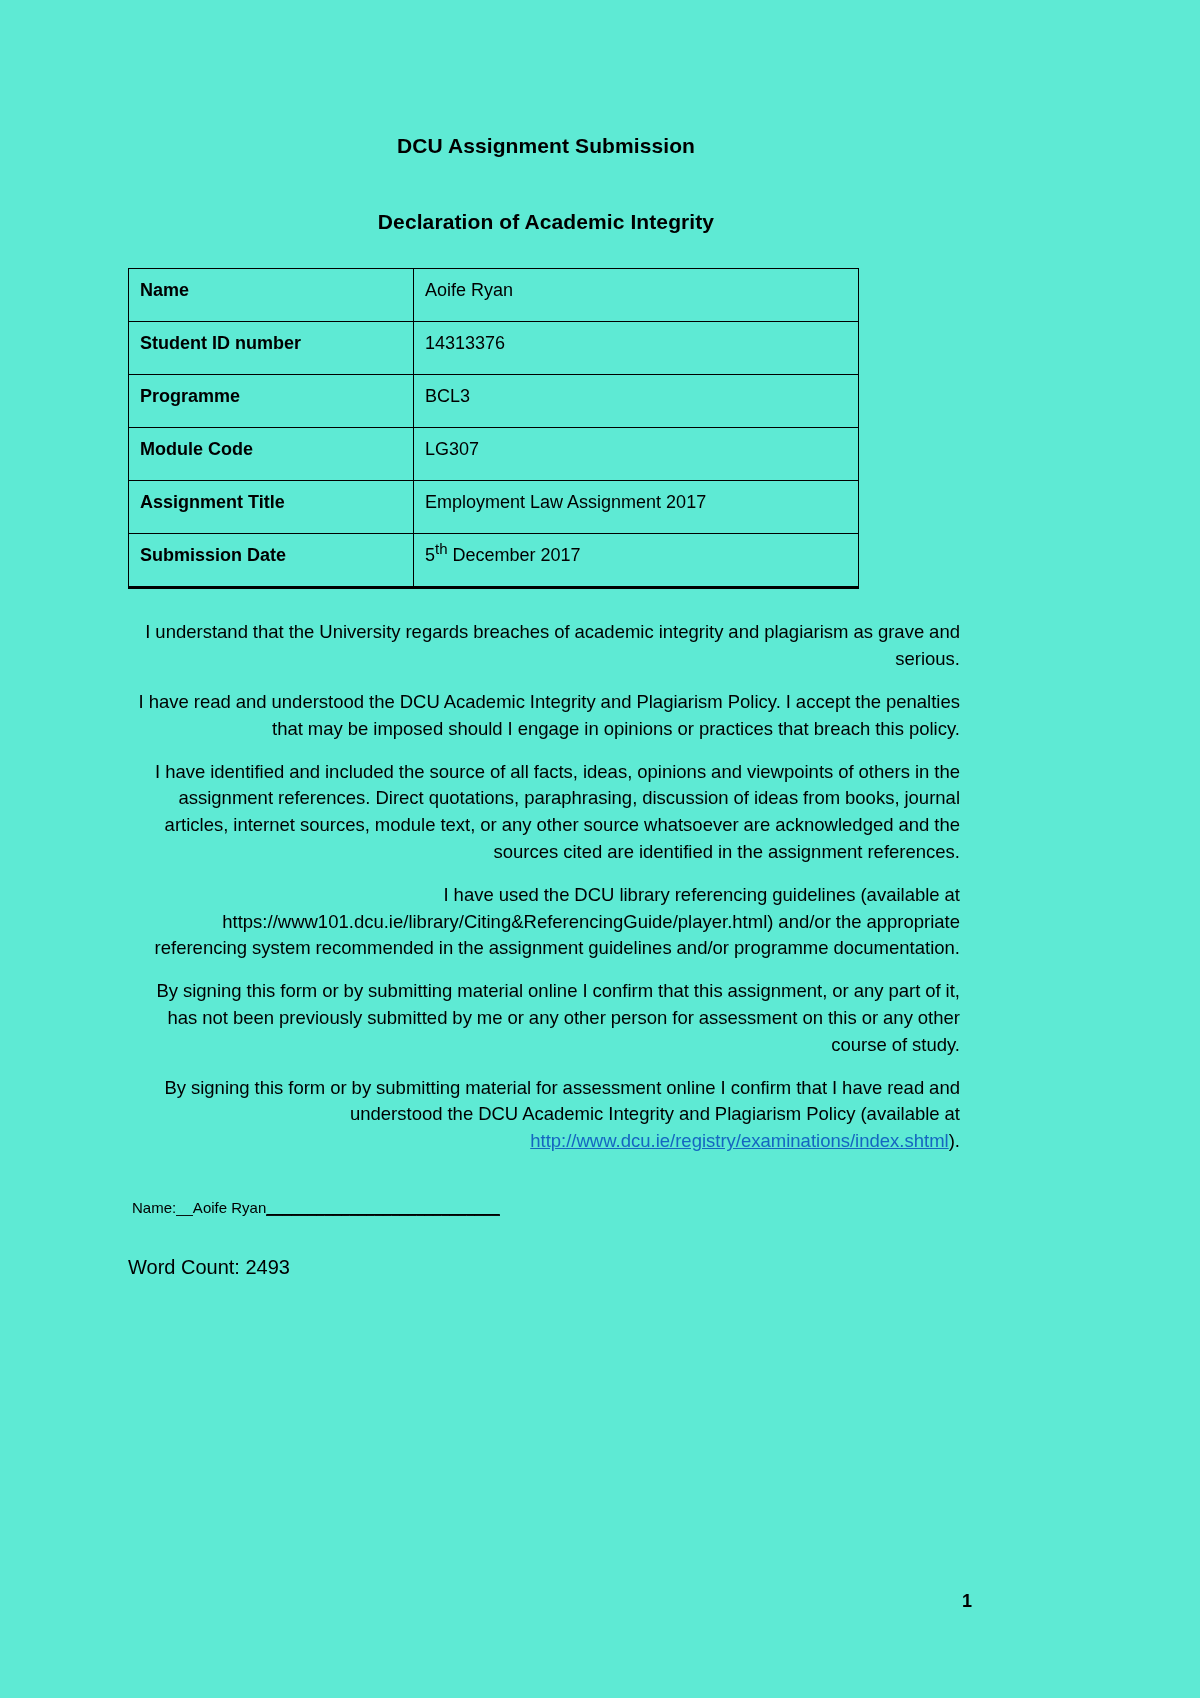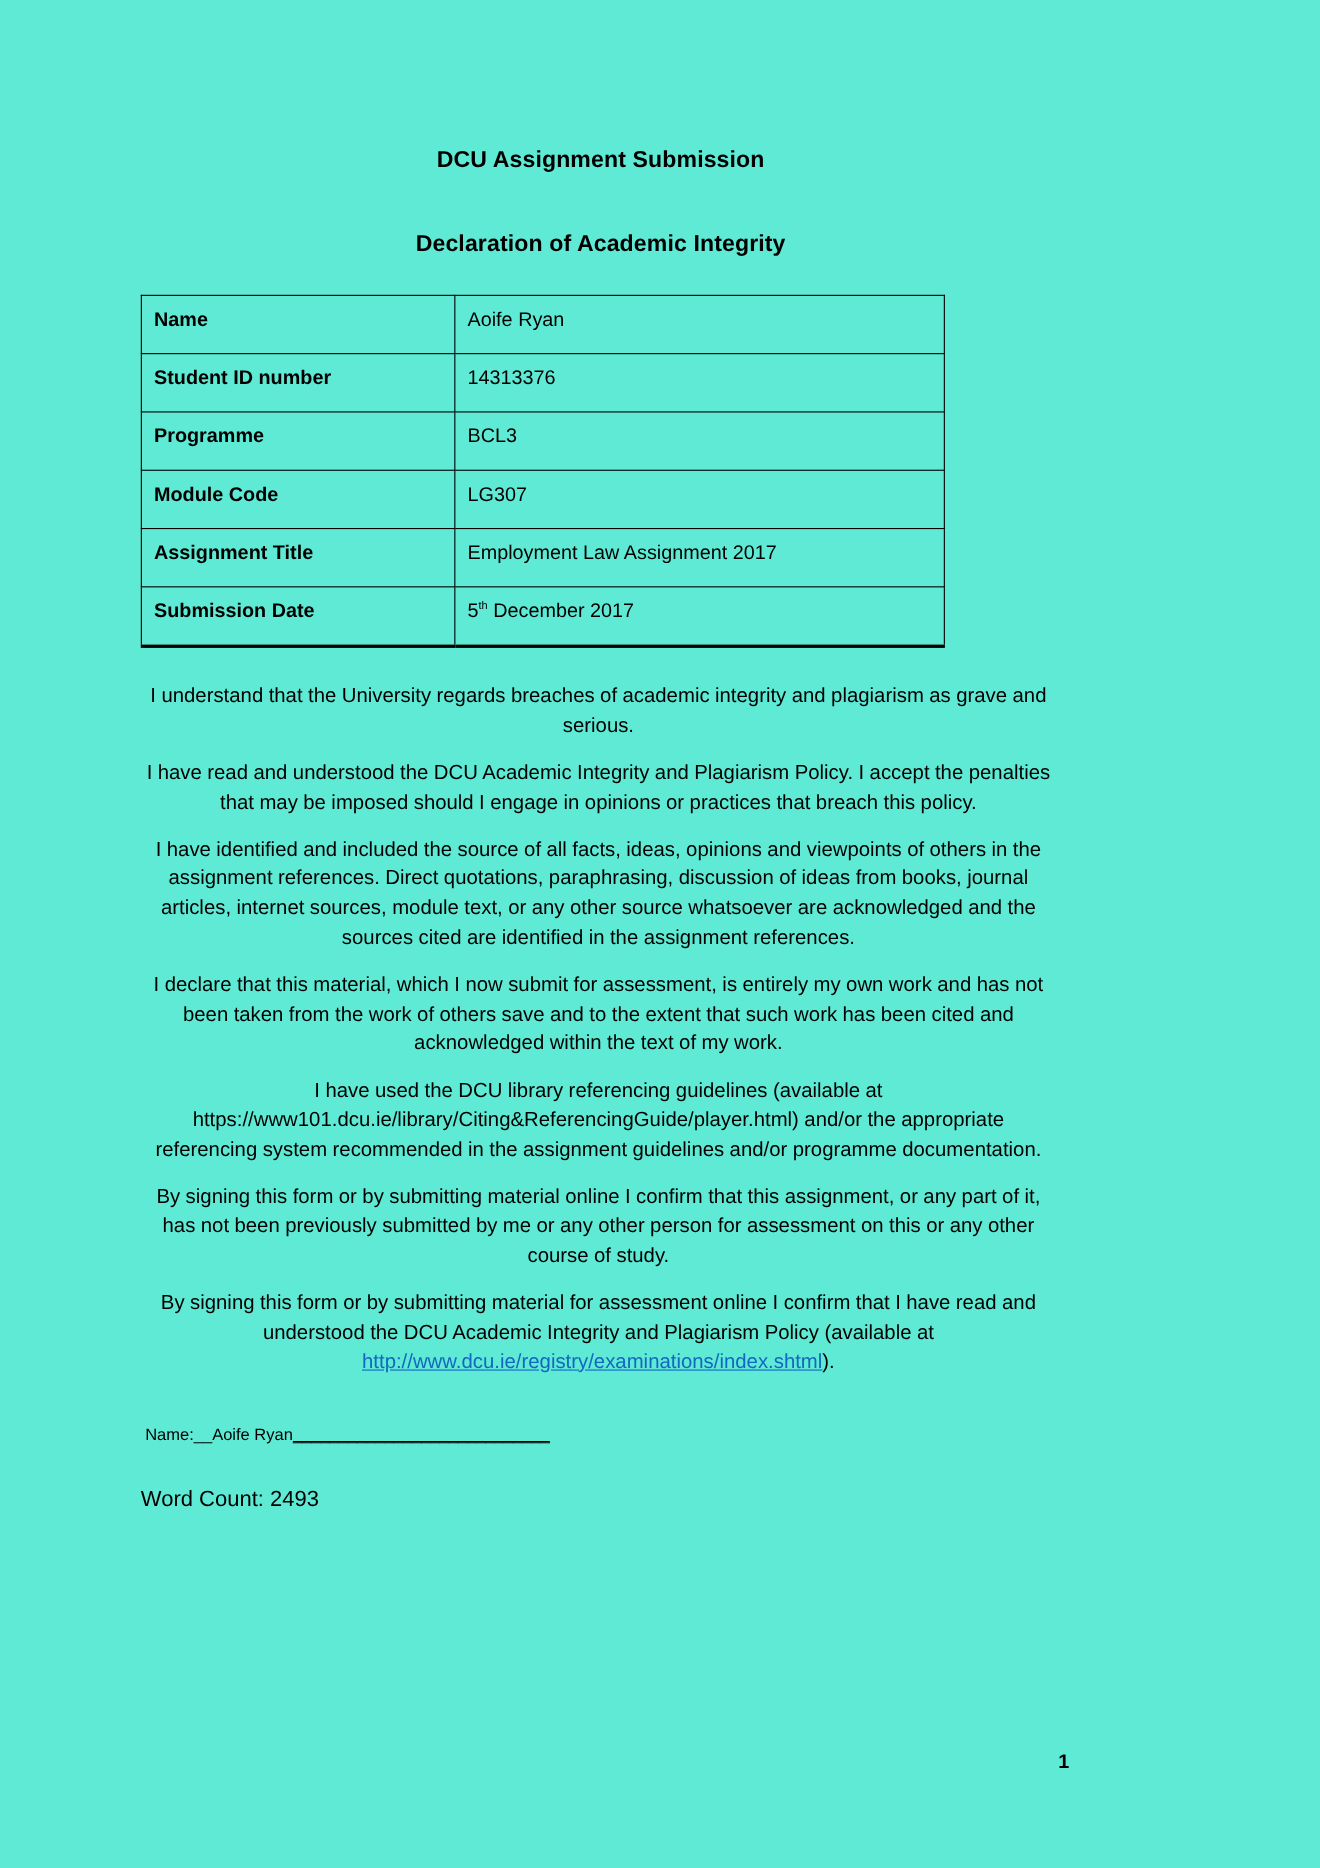--- a/index.html
+++ b/index.html
@@ -70,35 +70,35 @@
     border-bottom-width: 3px;
   }
   .info-table td.label {
     width: 262px;
     font-weight: bold;
   }
   .info-table td.value {
     font-weight: normal;
   }
   .sup {
-    font-size: 10px;
+    font-size: 15px;
     vertical-align: super;
     line-height: 0;
   }
 
   
   .body-block {
     margin-top: 30px;
     width: 832px;
   }
   .para {
     font-size: 18.5px;
     line-height: 1.45;
     margin: 0 0 16px 0;
-    text-align: center;
+    text-align: right;
     word-spacing: -0.2px;
   }
   .para:last-child { margin-bottom: 0; }
 
   a.doclink {
     color: #1566C0;
     text-decoration: underline;
   }
 
   
@@ -168,21 +168,20 @@
           <td class="label">Submission Date</td>
           <td class="value"><span>5</span><span class="sup">th</span><span> December 2017</span></td>
         </tr>
       </tbody>
     </table>
 
     <div class="body-block">
       <p class="para">I understand that the University regards breaches of academic integrity and plagiarism as grave and serious.</p>
       <p class="para">I have read and understood the DCU Academic Integrity and Plagiarism Policy. I accept the penalties that may be imposed should I engage in opinions or practices that breach this policy.</p>
       <p class="para">I have identified and included the source of all facts, ideas, opinions and viewpoints of others in the assignment references. Direct quotations, paraphrasing, discussion of ideas from books, journal articles, internet sources, module text, or any other source whatsoever are acknowledged and the sources cited are identified in the assignment references.</p>
-      <p class="para">I declare that this material, which I now submit for assessment, is entirely my own work and has not been taken from the work of others save and to the extent that such work has been cited and acknowledged within the text of my work.</p>
       <p class="para">I have used the DCU library referencing guidelines (available at https://www101.dcu.ie/library/Citing&amp;ReferencingGuide/player.html) and/or the appropriate referencing system recommended in the assignment guidelines and/or programme documentation.</p>
       <p class="para">By signing this form or by submitting material online I confirm that this assignment, or any part of it, has not been previously submitted by me or any other person for assessment on this or any other course of study.</p>
       <p class="para"><span>By signing this form or by submitting material for assessment online I confirm that I have read and understood the DCU Academic Integrity and Plagiarism Policy (available at </span><a class="doclink" href="#">http://www.dcu.ie/registry/examinations/index.shtml</a><span>).</span></p>
     </div>
 
     <div class="sign-block">
       <p class="sign-line"><span>Name:</span><span>__Aoife Ryan</span><span class="sign-rule">____________________________</span></p>
       <p class="wordcount">Word Count: 2493</p>
     </div>
 

